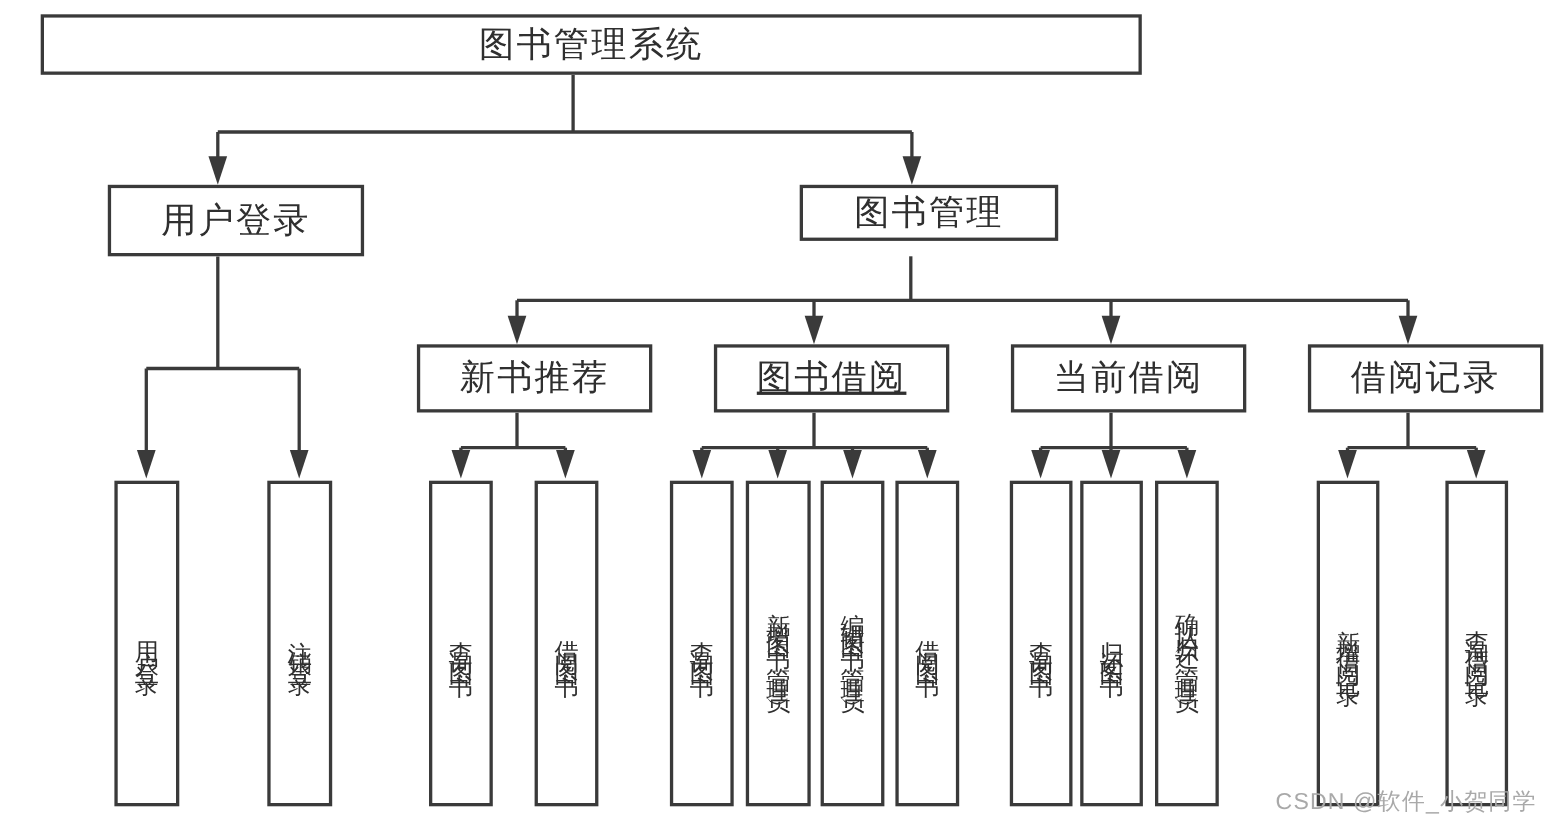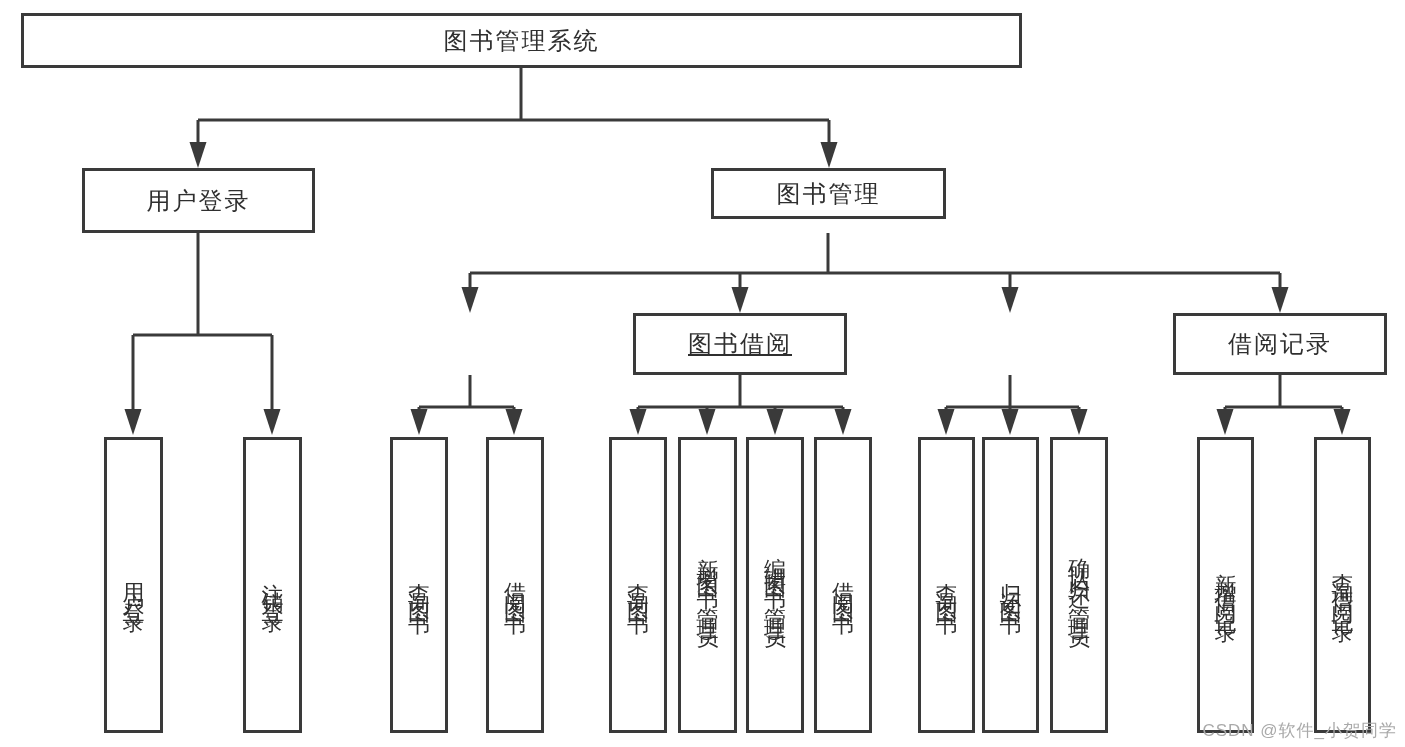--- a/index.html
+++ b/index.html
@@ -22,23 +22,24 @@
   }
 
   .node {
     position: absolute;
     background: #ffffff;
     border: 3px solid #3a3a3a;
     display: flex;
     align-items: center;
     justify-content: center;
     color: #2f2f2f;
-    font-size: 24px;
+    font-size: 32px;
     letter-spacing: 2px;
     white-space: nowrap;
+    margin-left: 16px;
   }
 
   .leaf {
     position: absolute;
     background: #ffffff;
     border: 3px solid #3a3a3a;
     display: flex;
     align-items: center;
     justify-content: center;
     color: #2f2f2f;
@@ -72,21 +73,21 @@
   .l-cb-query   { left: 918px;  width: 57px; }
   .l-cb-return  { left: 982px;  width: 57px; }
   .l-cb-confirm { left: 1050px; width: 58px; }
   .l-br-add     { left: 1197px; width: 57px; }
   .l-br-query   { left: 1314px; width: 57px; }
 
   .watermark {
     position: absolute;
     right: 8px;
     bottom: 5px;
-    font-size: 17px;
+    font-size: 21px;
     color: #a9a9a9;
     letter-spacing: 1px;
     white-space: nowrap;
     z-index: 5;
   }
 </style>
 </head>
 <body>
 
 <div class="canvas">
@@ -153,21 +154,23 @@
       <line x1="1342" y1="407" x2="1342" y2="411"></line>
       <polygon points="1333.5,409 1350.5,409 1342,435" stroke="none"></polygon>
     </g>
   </svg>
 
   <div class="node n-root">图书管理系统</div>
 
   <div class="node n-user-login">用户登录</div>
   <div class="node n-book-mgmt">图书管理</div>
 
+  <div class="node n-new-book-rec">新书推荐</div>
   <div class="node n-book-borrow">图书借阅</div>
+  <div class="node n-current-borrow">当前借阅</div>
   <div class="node n-borrow-records">借阅记录</div>
 
   <div class="leaf lf l-ul-login">
     <span>用户登录</span>
   </div>
   <div class="leaf lf l-ul-logout">
     <span>注销登录</span>
   </div>
 
   <div class="leaf lf l-nb-query">

